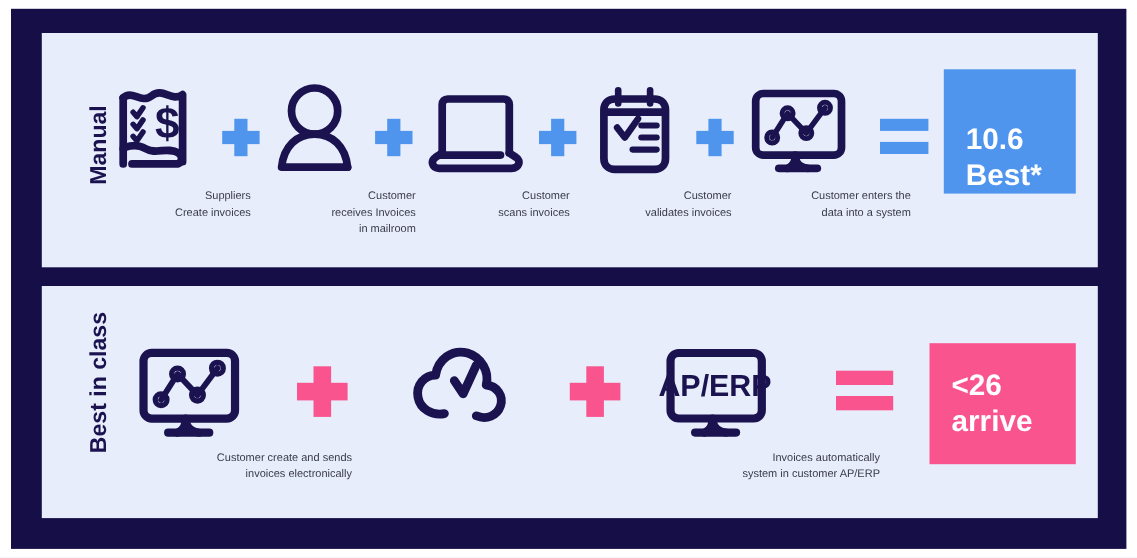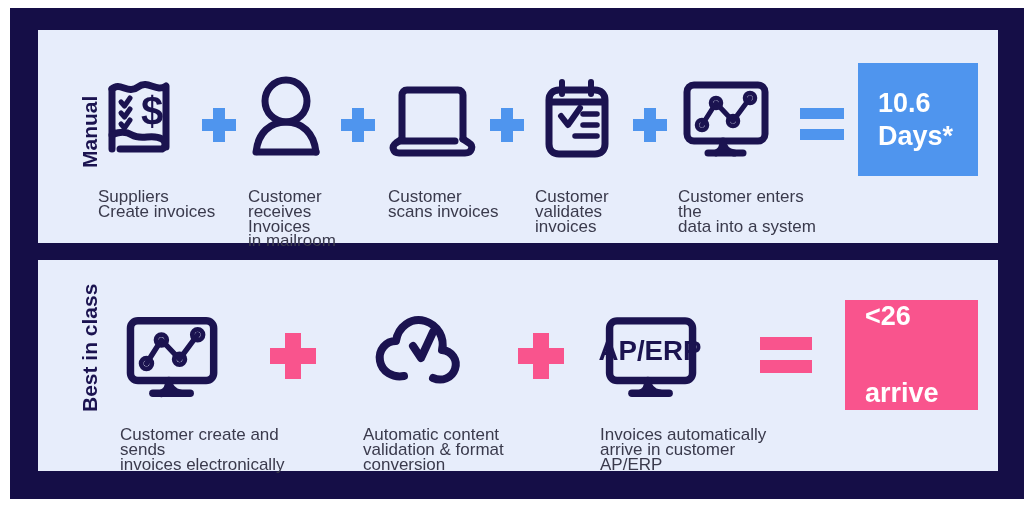--- a/index.html
+++ b/index.html
@@ -81,25 +81,25 @@
     height: 96px;
     display: flex;
     align-items: center;
     justify-content: center;
   }
   .step-icon.left-align {
     justify-content: flex-start;
   }
   .step-caption {
     color: #3A3A4C;
-    font-size: 17px;
+    font-size: 10px;
     line-height: 14.8px;
     white-space: pre-line;
-    margin-top: 24px;
-    text-align: left;
+    margin-top: 6px;
+    text-align: right;
   }
 
   
   .op {
     position: absolute;
     display: block;
   }
   .op-plus {
     width: 34px;
     height: 34px;
@@ -171,21 +171,21 @@
     flex-direction: column;
     align-items: flex-start;
     justify-content: center;
     box-sizing: border-box;
     color: #ffffff;
     font-weight: bold;
     font-size: 27px;
     line-height: 33px;
     padding-left: 20px;
   }
-  .result-blue { background: #4F95EE; }
+  .result-blue { background: #4F95EE; justify-content: flex-end; }
   .result-pink { background: #F9548D; }
   .result-line { display: block; white-space: nowrap; }
 
   
   svg.ico {
     display: block;
     overflow: visible;
   }
   svg.ico .st {
     fill: none;
@@ -296,21 +296,21 @@
       </svg>
     </div>
     <div class="step-caption">Customer enters the
 data into a system</div>
   </div>
 
   <span class="op op-eq op-eq-blue" style="left:800px; top:108px;"></span>
 
   <div class="result-box result-blue" style="left:858px; top:63px; width:120px; height:113px;">
     <span class="result-line">10.6</span>
-    <span class="result-line">Days*</span>
+    <span class="result-line">Best*</span>
   </div>
 
   <div class="panel panel-best"></div>
 
   <div class="row-label row-label-best">Best in class</div>
 
   <div class="step" style="left:120px; top:308px; width:200px;">
     <div class="step-icon left-align">
       <svg class="ico" width="102" height="96" viewBox="0 0 94 90">
         <rect class="st" x="9" y="12" width="78" height="56" rx="7"></rect>
@@ -329,40 +329,37 @@
 
   <span class="op op-plus op-plus-pink" style="left:270px; top:333px;"></span>
 
   <div class="step" style="left:363px; top:308px; width:180px;">
     <div class="step-icon left-align">
       <svg class="ico" width="104" height="96" viewBox="0 0 104 96">
         <path class="st" style="stroke-width:8" d="M41 68 C30 70, 19 64, 17 53 C15 42, 23 33, 33 33 C35 19, 48 9, 62 13 C75 17, 82 30, 79 42 C89 43, 95 52, 92 61 C89 70, 79 74, 70 70"></path>
         <path class="st" style="stroke-width:8" d="M50 38 L58 50 L70 24"></path>
       </svg>
     </div>
-    <div class="step-caption">Automatic content
-validation &amp; format
-conversion</div>
   </div>
 
   <span class="op op-plus op-plus-pink" style="left:518px; top:333px;"></span>
 
   <div class="step" style="left:600px; top:308px; width:200px;">
     <div class="step-icon left-align">
       <svg class="ico" width="100" height="96" viewBox="0 0 94 90">
         <rect class="st" x="9" y="12" width="78" height="56" rx="7"></rect>
         <path class="st" d="M38 80 C44 78, 45 72, 45 68 C45 72, 46 78, 56 80"></path>
         <path class="st" d="M30 80 L65 80"></path>
         <text class="aperp-text" x="47" y="49" text-anchor="middle">AP/ERP</text>
       </svg>
     </div>
     <div class="step-caption">Invoices automatically
-arrive in customer AP/ERP</div>
+system in customer AP/ERP</div>
   </div>
 
   <span class="op op-eq op-eq-pink" style="left:760px; top:337px;"></span>
 
-  <div class="result-box result-pink" style="left:845px; top:300px; width:133px; height:110px;justify-content:space-between;">
+  <div class="result-box result-pink" style="left:845px; top:312px; width:133px; height:110px;">
     <span class="result-line">&lt;26</span>
     <span class="result-line">arrive</span>
   </div>
 
 </div>
 
 </body></html>

